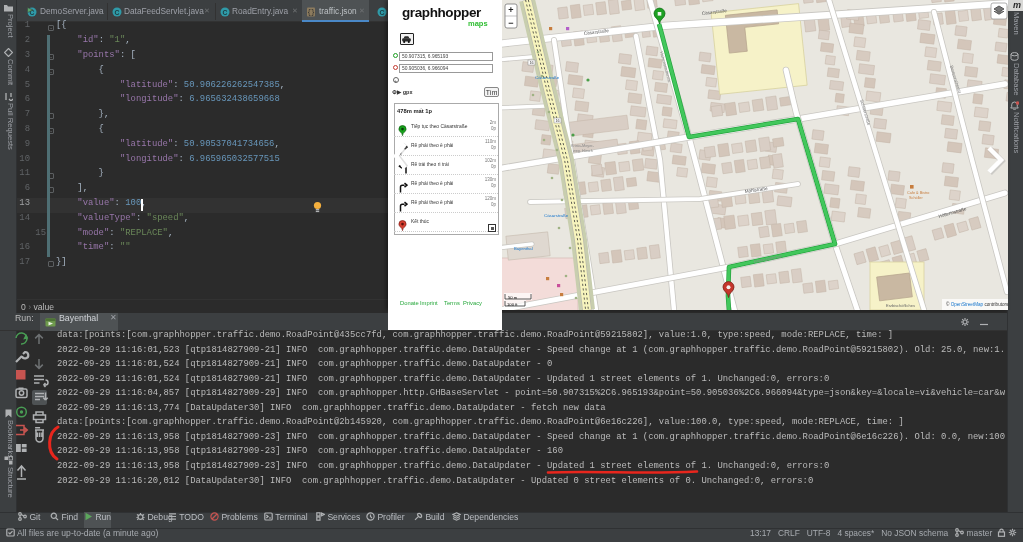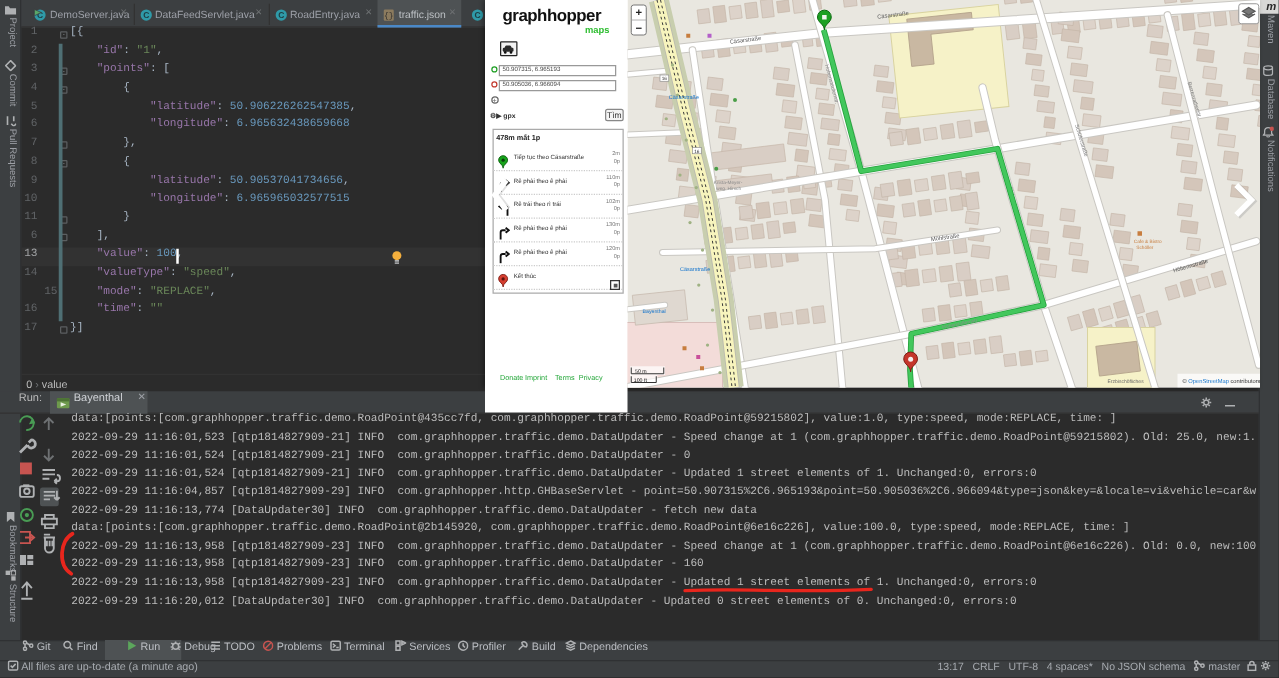--- a/index.html
+++ b/index.html
@@ -188,21 +188,21 @@
         <circle cx="7" cy="4.5" r="1.3"></circle>
         <path d="M2,3.3 v2.4 M3.2,2.4 L5.8,4"></path>
       </g>
     </svg> Git</div>
 <div style="position:absolute;left:46px;top:512px;height:16px;line-height:16px;padding:0 4px;color:#BBBEC3;font:8.6px 'Liberation Sans'"><svg width="9" height="9" viewBox="0 0 9 9" style="vertical-align:-1px">
       <g stroke="#AFB1B3" stroke-width="1.2" fill="none">
         <circle cx="3.8" cy="3.8" r="2.6"></circle>
         <path d="M5.8,5.8 L8,8"></path>
       </g>
     </svg> Find</div>
-<div style="position:absolute;left:84px;top:512px;height:16px;background:#4E5254;line-height:16px;padding:0 17px;color:#BBBEC3;font:8.6px 'Liberation Sans'"><svg width="9" height="9" viewBox="0 0 9 9" style="vertical-align:-1px">
+<div style="position:absolute;left:84px;top:512px;height:16px;background:#4E5254;line-height:16px;padding:0 0;color:#BBBEC3;font:8.6px 'Liberation Sans'"><svg width="9" height="9" viewBox="0 0 9 9" style="vertical-align:-1px">
       <polygon points="1.5,0.8 8,4.5 1.5,8.2" fill="#5CA65C"></polygon>
     </svg> Run</div>
 <div style="position:absolute;left:132px;top:512px;height:16px;line-height:16px;padding:0 4px;color:#BBBEC3;font:8.6px 'Liberation Sans'"><svg width="9" height="9" viewBox="0 0 9 9" style="vertical-align:-1px">
       <g stroke="#AFB1B3" stroke-width="1.2" fill="none">
         <circle cx="4.5" cy="5" r="2.4"></circle>
         <path d="M4.5,2.6 v-1.5 M2.4,3.5 L1,2.4 M6.6,3.5 L8,2.4 M1.8,5.5 H0.5 M7.2,5.5 H8.5 M2.4,6.8 L1.2,7.8 M6.6,6.8 L7.8,7.8"></path>
       </g>
     </svg> Debug</div>
 <div style="position:absolute;left:164px;top:512px;height:16px;line-height:16px;padding:0 4px;color:#BBBEC3;font:8.6px 'Liberation Sans'"><svg width="9" height="9" viewBox="0 0 9 9" style="vertical-align:-1px">
       <g stroke="#AFB1B3" stroke-width="1.2" fill="none">

